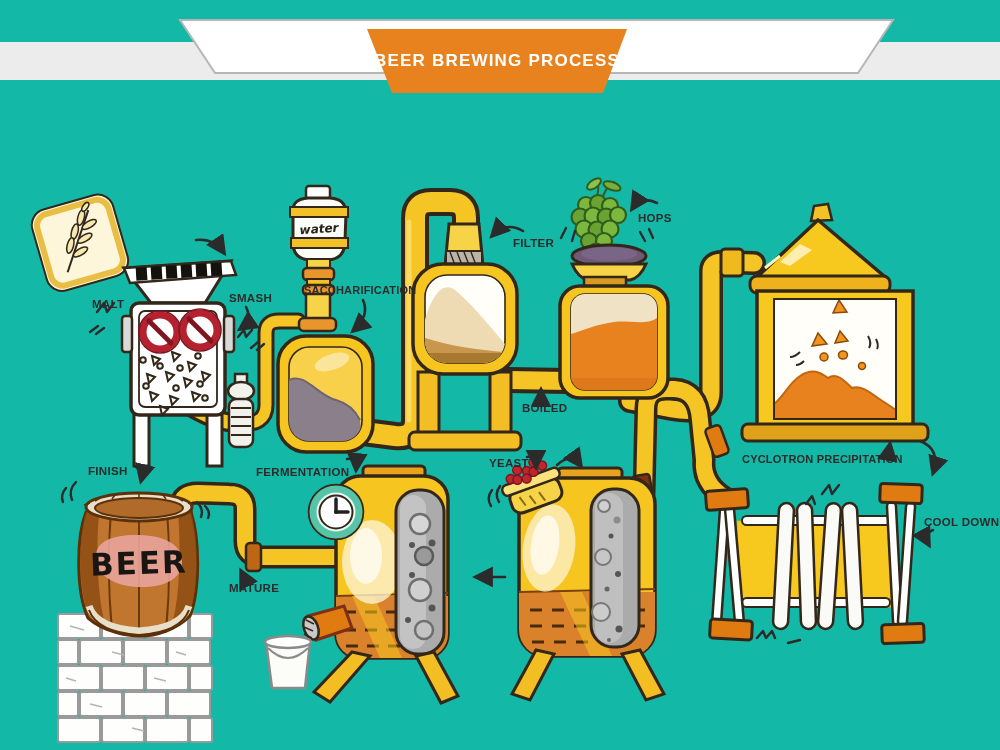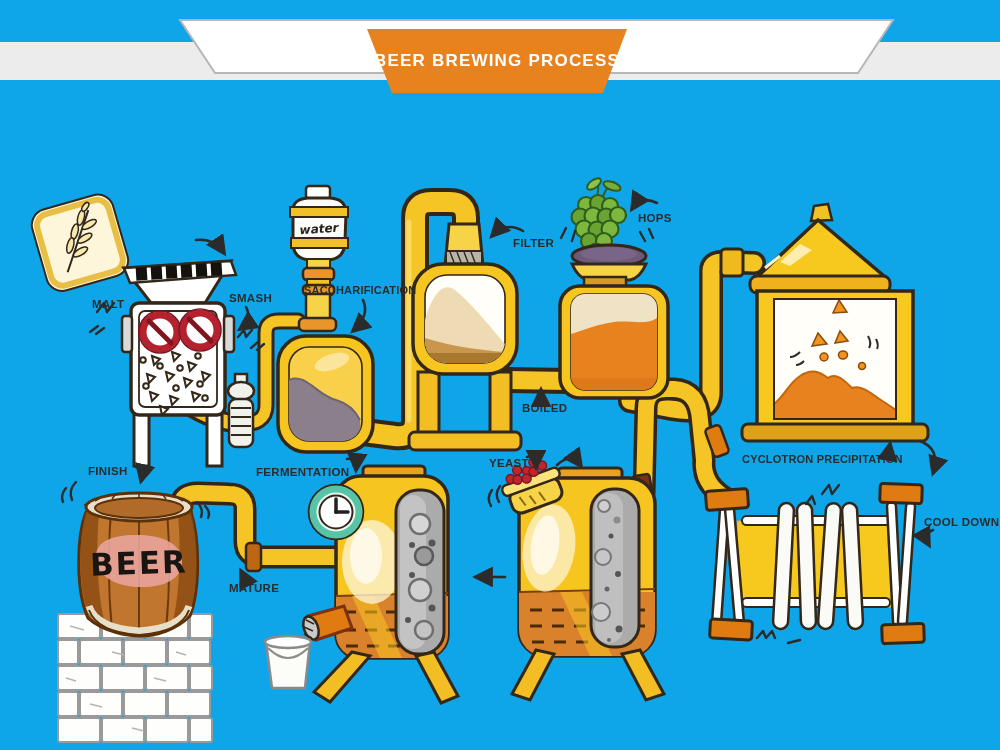--- a/index.html
+++ b/index.html
@@ -1,16 +1,16 @@
 <!DOCTYPE html>
 <html><head>
 <meta charset="utf-8">
 <style>
   html,body{margin:0;padding:0;background:#fff;}
-  .stage{position:relative;width:1000px;height:750px;background:#0ea5e9;overflow:hidden;}
+  .stage{position:relative;width:1000px;height:750px;background:#14b8a6;overflow:hidden;}
   svg{display:block;}
   .lbl{font:700 11.5px "Liberation Sans",sans-serif;fill:#2b2b2b;letter-spacing:.3px;}
   .lbl-sm{font:700 11px "Liberation Sans",sans-serif;fill:#2b2b2b;letter-spacing:.2px;}
   .title{font:700 17px "Liberation Sans",sans-serif;fill:#ffffff;letter-spacing:1.2px;}
   .hand{font:italic 700 12px "DejaVu Sans",sans-serif;fill:#26221c;}
   .beer{font:900 31px "DejaVu Sans",sans-serif;fill:#181512;letter-spacing:2px;}
   .po{fill:none;stroke:#33271a;stroke-linecap:round;stroke-linejoin:round;}
   .pi{fill:none;stroke:#F5C526;stroke-linecap:round;stroke-linejoin:round;}
   .ph{fill:none;stroke:#FBDF6E;stroke-linecap:round;stroke-linejoin:round;opacity:.8;}
   .sq{fill:none;stroke:#2b2b2b;stroke-width:2.4;stroke-linecap:round;stroke-linejoin:round;}

